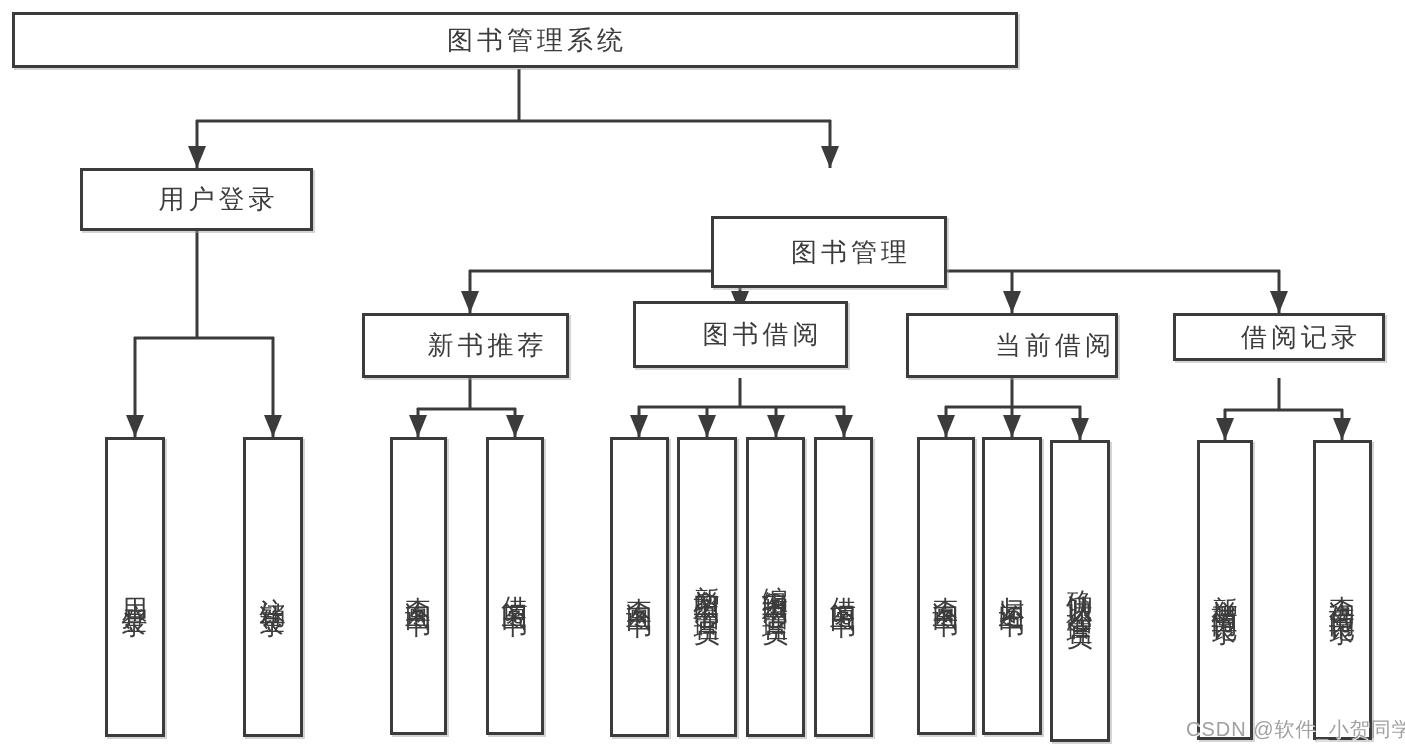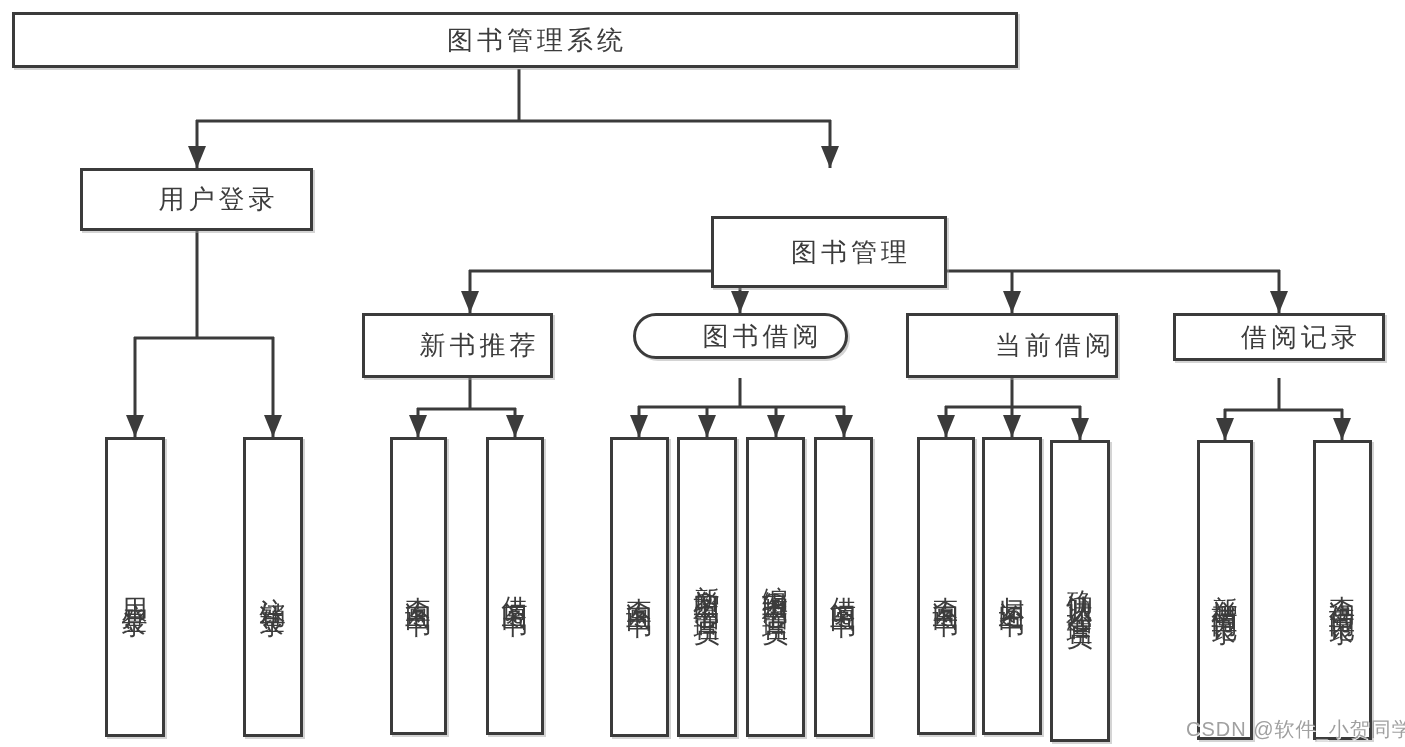--- a/index.html
+++ b/index.html
@@ -105,24 +105,24 @@
     <span class="lbl">图书管理系统</span>
   </div>
 
   <div class="node h" style="left:80px; top:168px; width:233px; height:63px;">
     <span class="lbl">用户登录</span>
   </div>
   <div class="node h" style="left:711px; top:168px; width:236px; height:72px;margin-top:48px;">
     <span class="lbl">图书管理</span>
   </div>
 
-  <div class="node h" style="left:362px; top:313px; width:191px; height:65px;">
+  <div class="node h" style="left:362px; top:313px; width:207px; height:65px;">
     <span class="lbl">新书推荐</span>
   </div>
-  <div class="node h" style="left:633px; top:313px; width:215px; height:46px;border-radius:26px;">
+  <div class="node h" style="left:633px; top:301px; width:215px; height:67px;">
     <span class="lbl">图书借阅</span>
   </div>
   <div class="node h" style="left:906px; top:313px; width:212px; height:65px;justify-content:flex-end;">
     <span class="lbl">当前借阅</span>
   </div>
   <div class="node h" style="left:1173px; top:313px; width:212px; height:48px;">
     <span class="lbl">借阅记录</span>
   </div>
 
   <div class="node v" style="left:105px; top:437px; width:60px; height:300px;">

